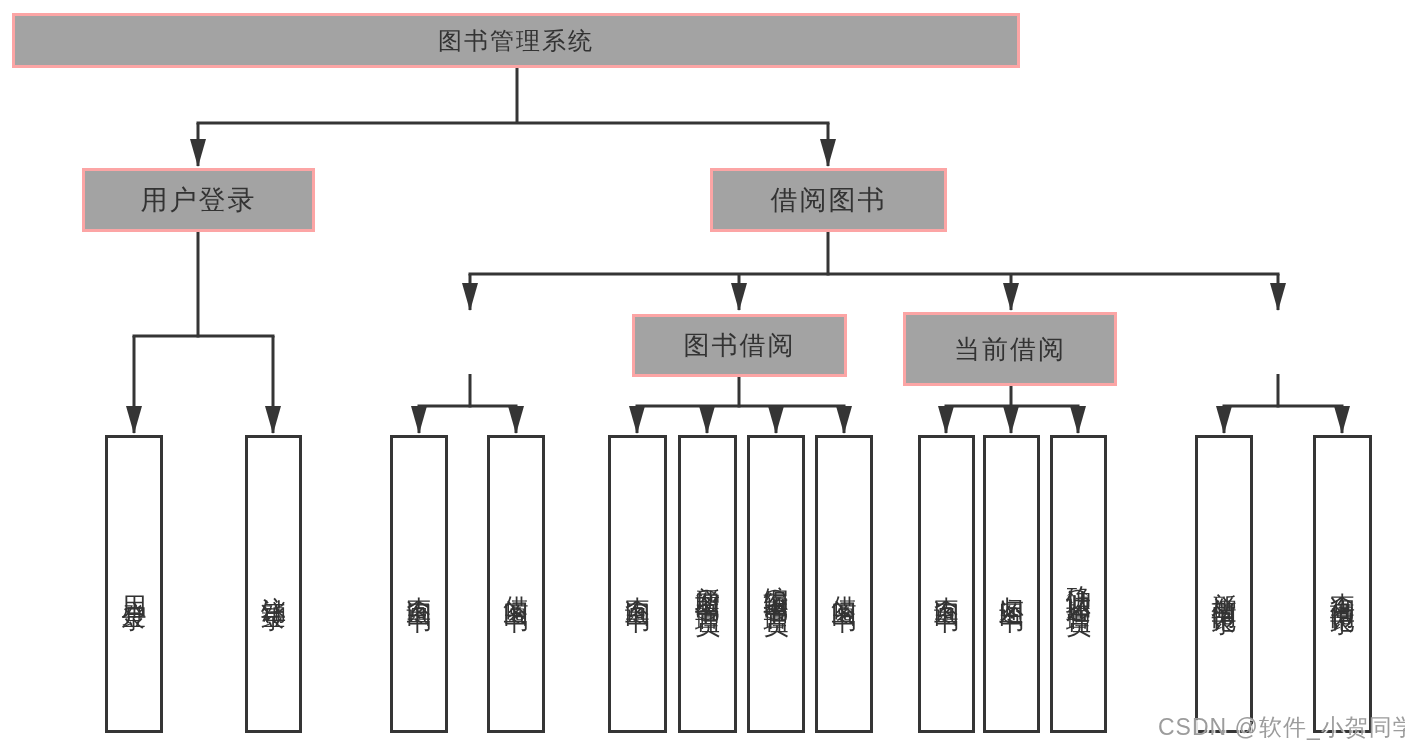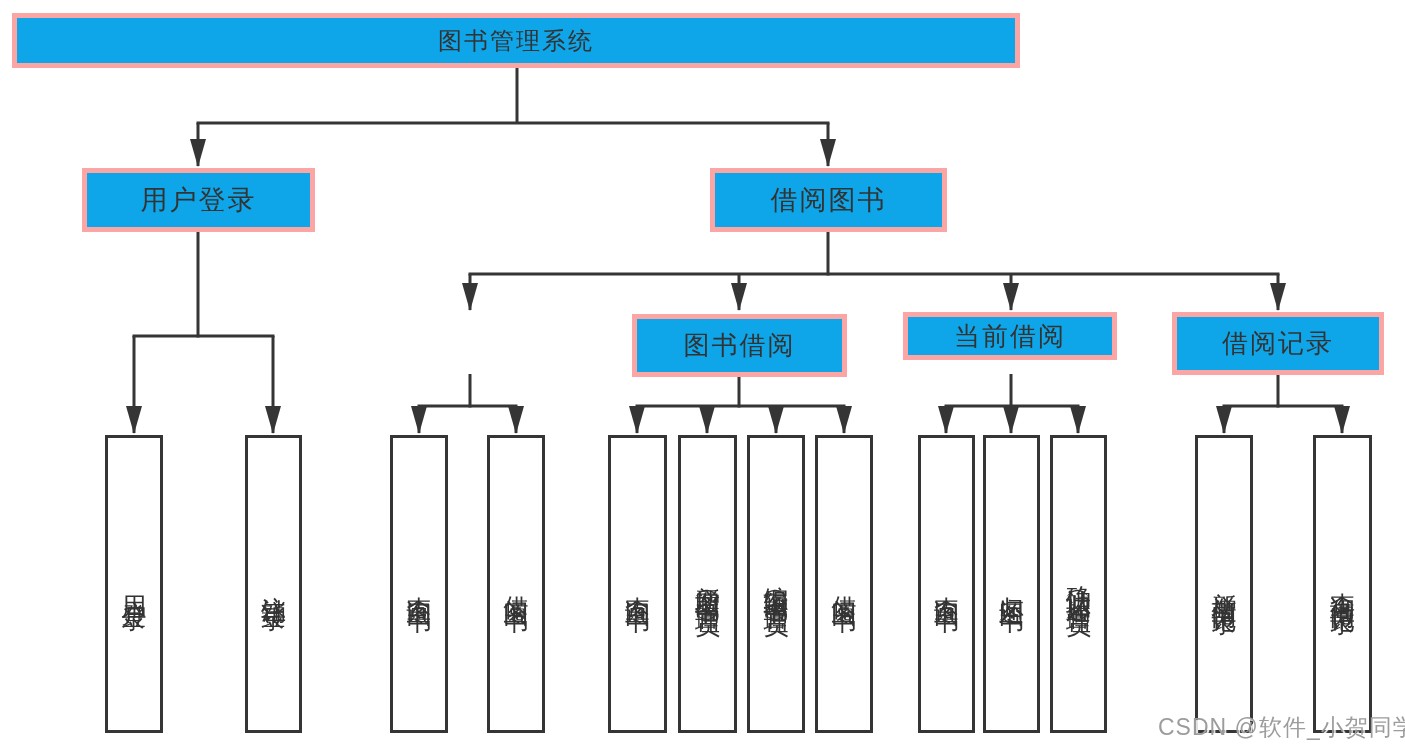--- a/index.html
+++ b/index.html
@@ -13,22 +13,22 @@
     overflow: hidden;
   }
   svg.connectors {
     position: absolute;
     left: 0; top: 0;
     width: 1405px; height: 747px;
   }
   .node {
     position: absolute;
     box-sizing: border-box;
-    background: #0ea5e9;
-    border: 5px solid #fca5a5;
+    background: #a3a3a3;
+    border: 3px solid #fca5a5;
     display: flex;
     align-items: center;
     justify-content: center;
     letter-spacing: 2px;
     color: #333333;
     white-space: nowrap;
   }
   .root-node { font-size: 24px; }
   .l2-node   { font-size: 27px; }
   .l3-node   { font-size: 26px; }
@@ -119,22 +119,21 @@
       <line x1="1342" y1="406" x2="1342" y2="433" marker-end="url(#arw)"></line>
     </g>
   </svg>
 
   <div class="node root-node" style="left:12px; top:13px; width:1008px; height:55px;">图书管理系统</div>
 
   <div class="node l2-node" style="left:82px; top:168px; width:233px; height:64px;">用户登录</div>
   <div class="node l2-node" style="left:710px; top:168px; width:237px; height:64px;">借阅图书</div>
 
   <div class="node l3-node" style="left:632px; top:314px; width:215px; height:63px;">图书借阅</div>
-  <div class="node l3-node" style="left:903px; top:312px; width:214px; height:48px;">当前借阅</div>
-  <div class="node l3-node" style="left:1172px; top:312px; width:212px; height:63px;">借阅记录</div>
+  <div class="node l3-node" style="left:903px; top:312px; width:214px; height:74px;">当前借阅</div>
 
   <div class="leaf" style="left:105px; width:58px;">
     <span class="vtext">用户登录</span>
   </div>
   <div class="leaf" style="left:245px; width:57px;">
     <span class="vtext">注销登录</span>
   </div>
 
   <div class="leaf" style="left:390px; width:58px;">
     <span class="vtext">查询图书</span>

